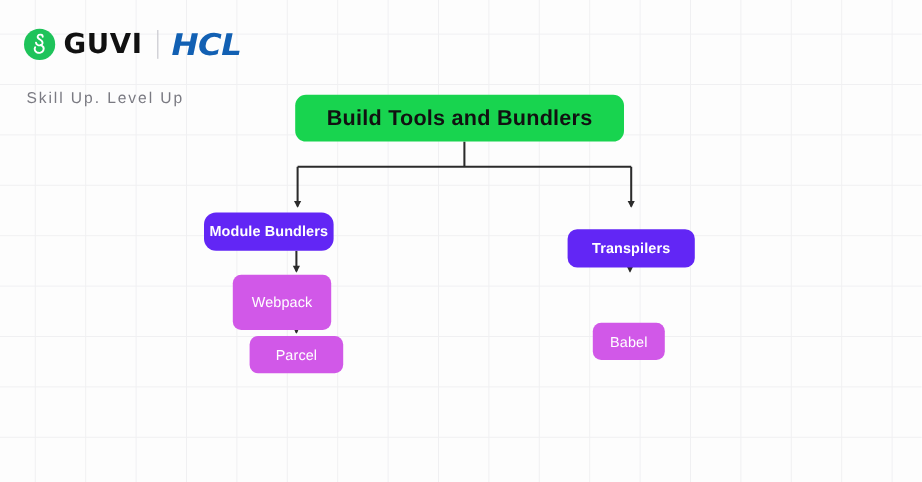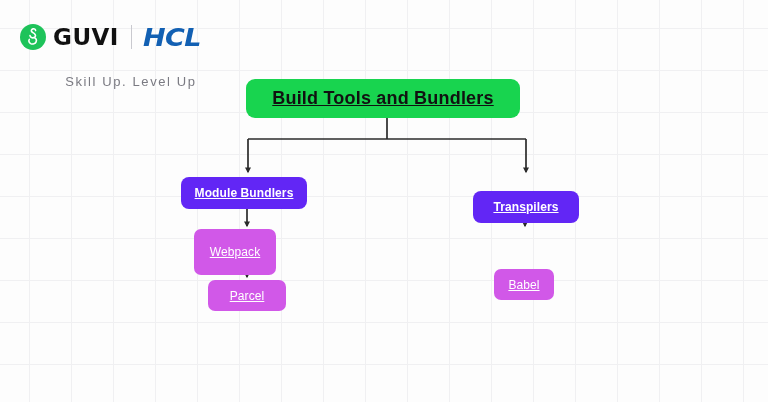--- a/index.html
+++ b/index.html
@@ -27,21 +27,21 @@
     overflow: hidden;
   }
 
   
   #brand {
     position: absolute;
     left: 20px;
     top: 22px;
     display: flex;
     flex-direction: column;
-    align-items: flex-end;
+    align-items: flex-start;
   }
   #brand-row {
     display: flex;
     align-items: center;
     height: 30px;
   }
   #guvi-mark {
     width: 26px;
     height: 26px;
     border-radius: 50%;
@@ -104,21 +104,20 @@
 
   .node {
     position: absolute;
     box-sizing: border-box;
     display: flex;
     align-items: center;
     justify-content: center;
     text-align: center;
     border-radius: 8px;
     white-space: nowrap;
-    text-decoration: underline;
   }
   .node-root {
     background: #18d44f;
     color: #111111;
     font-size: 18px;
     font-weight: bold;
     letter-spacing: 0.2px;
     border-radius: 9px;
   }
   .node-branch {
@@ -176,21 +175,21 @@
 
       <path d="M247,209 L247,226" stroke="#2b2b2b" stroke-width="1.7" fill="none" marker-end="url(#arrow)"></path>
 
       <path d="M247,260 L247,277" stroke="#2b2b2b" stroke-width="1.7" fill="none" marker-end="url(#arrow)"></path>
 
       <path d="M525,209 L525,226" stroke="#2b2b2b" stroke-width="1.7" fill="none" marker-end="url(#arrow)"></path>
     </svg>
 
     <div class="node node-root" style="left:246px; top:79px; width:274px; height:39px;">Build Tools and Bundlers</div>
 
-    <div class="node node-branch" style="left:181px; top:177px; width:126px; height:32px;">Module Bundlers</div>
+    <div class="node node-branch" style="left:170px; top:177px; width:108px; height:32px;border-radius:10px;">Module Bundlers</div>
 
     <div class="node node-branch" style="left:473px; top:191px; width:106px; height:32px;">Transpilers</div>
 
     <div class="node node-leaf" style="left:194px; top:229px; width:82px; height:46px;">Webpack</div>
 
     <div class="node node-leaf" style="left:208px; top:280px; width:78px; height:31px;">Parcel</div>
 
     <div class="node node-leaf" style="left:494px; top:229px; width:60px; height:31px;margin-top:40px;">Babel</div>
 
   </div>

